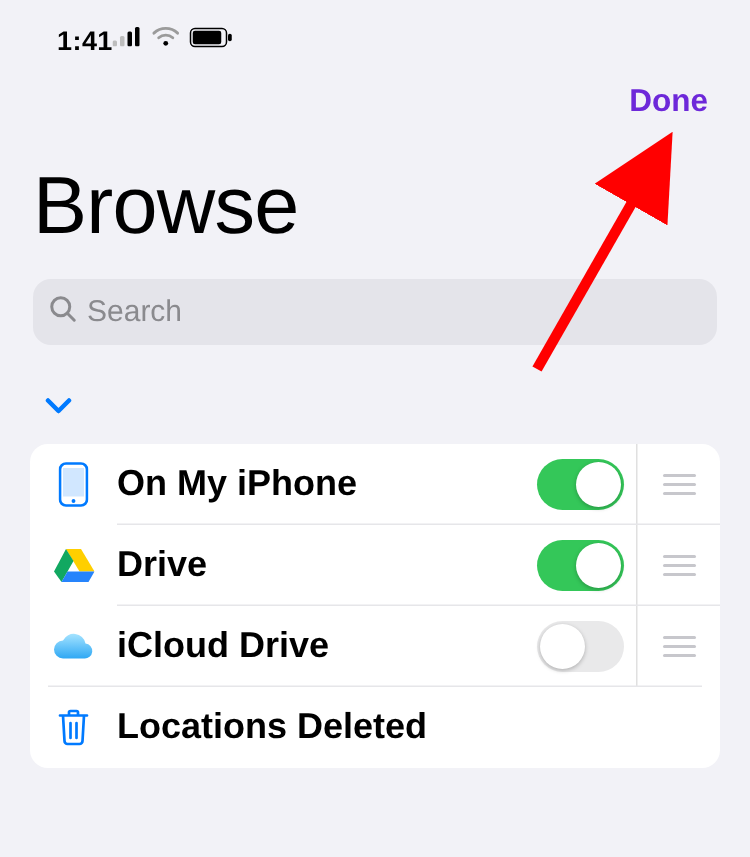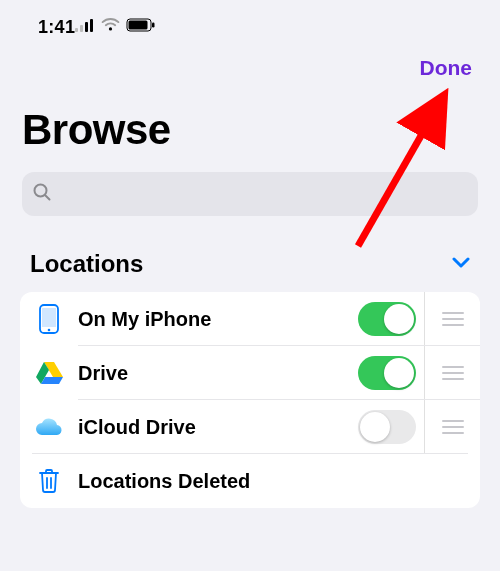--- a/index.html
+++ b/index.html
@@ -34,22 +34,22 @@
     }
     .done-btn {
       color: #6d28d9;
       font-size: 21px;
       font-weight: 600;
       background: none;
       border: none;
       cursor: pointer;
     }
     .page-title {
-      font-size: 42px;
-      font-weight: 700;
+      font-size: 54px;
+      font-weight: 400;
       padding: 26px 8px 12px 22px;
       letter-spacing: -0.5px;
     }
     .search-bar {
       margin: 6px 22px 10px 22px;
       background: #e4e4ea;
       border-radius: 12px;
       height: 44px;
       display: flex;
       align-items: center;
@@ -89,21 +89,21 @@
       position: relative;
     }
     .row-main {
       display: flex;
       align-items: center;
       flex: 1;
       padding: 0 0 0 14px;
       gap: 14px;
     }
     .row-label {
-      font-size: 20px;
+      font-size: 24px;
       font-weight: 600;
     }
     .row-icon {
       width: 30px;
       height: 30px;
       display: flex;
       align-items: center;
       justify-content: center;
       flex-shrink: 0;
     }
@@ -198,24 +198,24 @@
 
 <h1 class="page-title">Browse</h1>
 
 <div class="search-bar">
   <span>
     <svg width="20" height="20" viewBox="0 0 20 20">
         <circle cx="8.5" cy="8.5" r="6" stroke="#8a8a8e" stroke-width="2" fill="none"></circle>
         <line x1="13.2" y1="13.2" x2="17.5" y2="17.5" stroke="#8a8a8e" stroke-width="2" stroke-linecap="round"></line>
       </svg>
   </span>
+  <input type="text" placeholder="Search" style="">
 </div>
 
 <div class="section-header">
-  <span class="section-title">Locations</span>
   <span class="chevron">
     <svg width="18" height="12" viewBox="0 0 18 12">
         <path d="M2 2l7 7 7-7" stroke="#007aff" stroke-width="3" fill="none" stroke-linecap="round" stroke-linejoin="round"></path>
       </svg>
   </span>
 </div>
 
 <div class="list">
 
   <div class="row">

